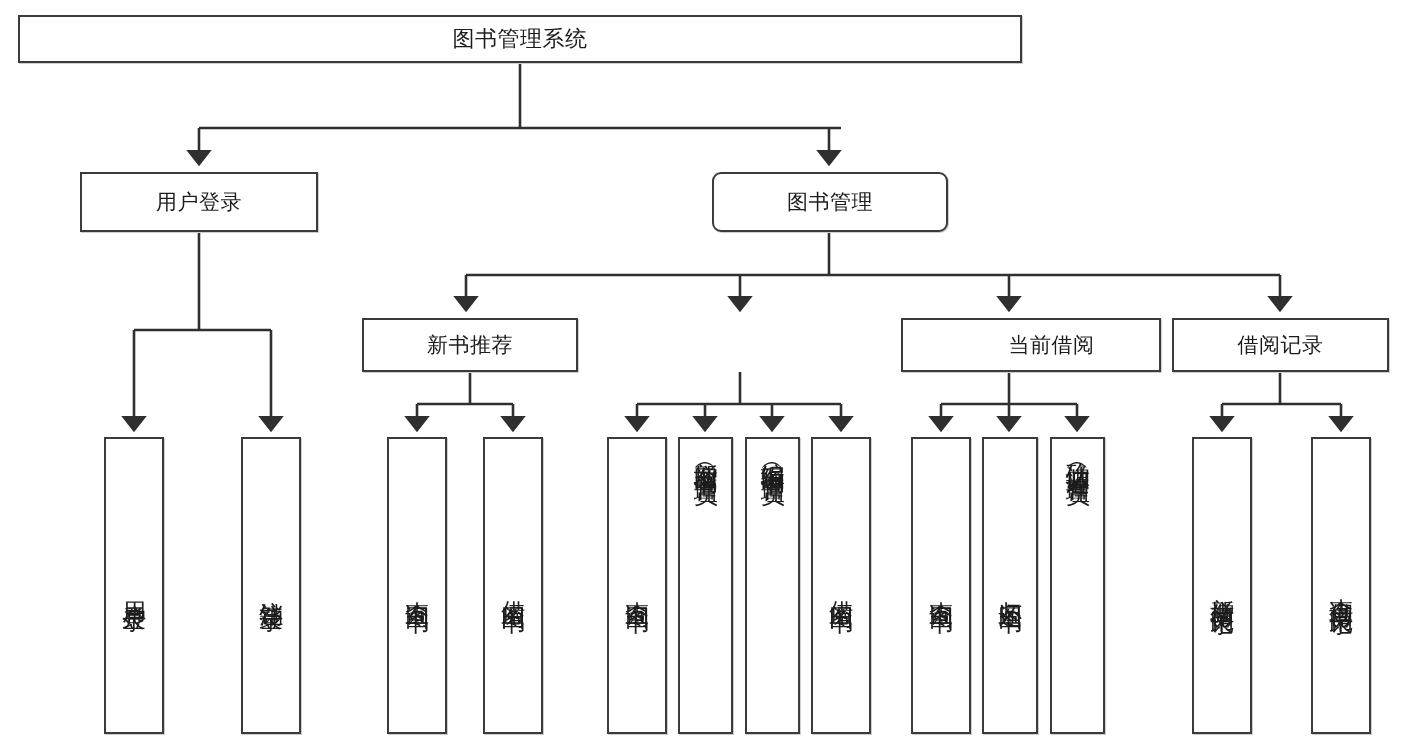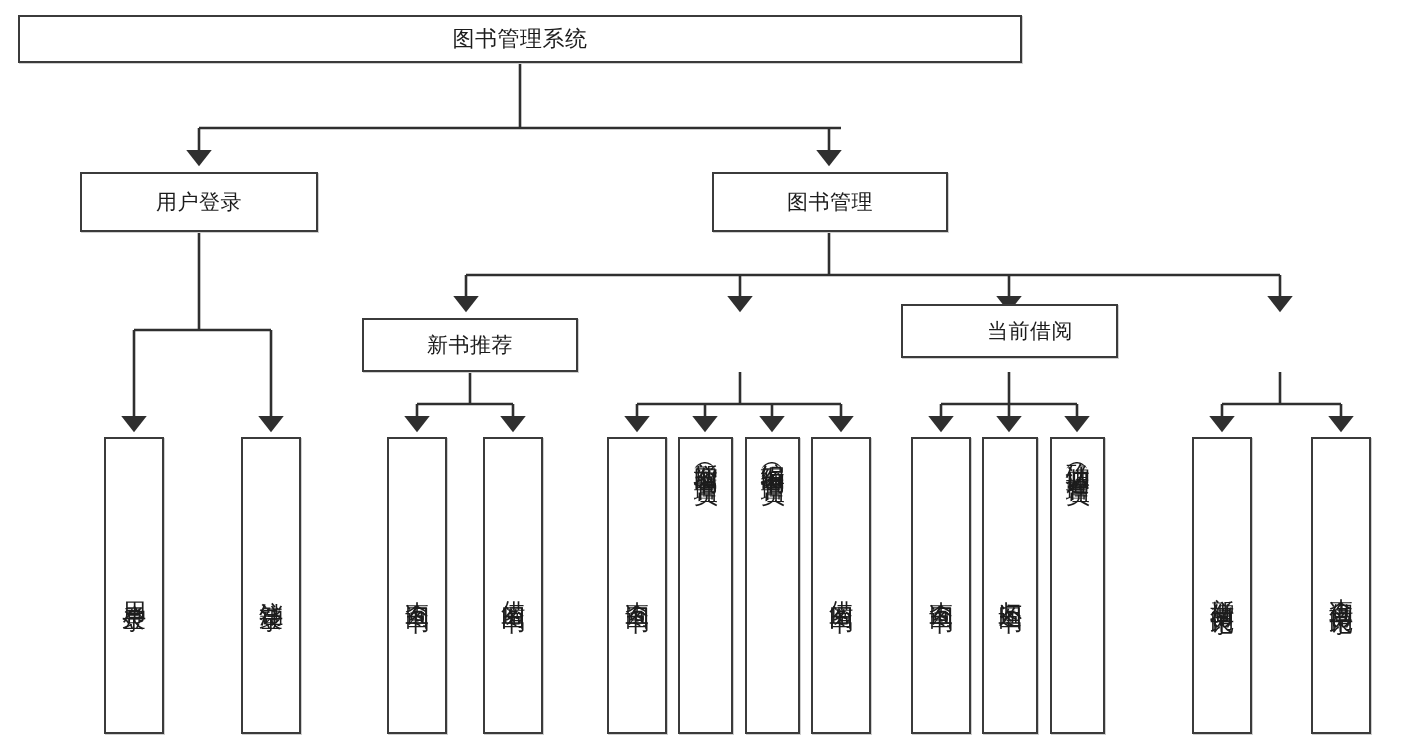--- a/index.html
+++ b/index.html
@@ -117,29 +117,32 @@
     </g>
   </svg>
 
   <div class="node h root" style="left:18px;top:15px;width:1004px;height:48px;text-align:center;">
     <span class="lbl">图书管理系统</span>
   </div>
 
   <div class="node h" style="left:80px;top:172px;width:238px;height:60px;">
     <span class="lbl">用户登录</span>
   </div>
-  <div class="node h" style="left:712px;top:172px;width:236px;height:60px;">
+  <div class="node h" style="left:712px;top:172px;width:236px;height:60px;border-radius:9px;">
     <span class="lbl">图书管理</span>
   </div>
 
   <div class="node h" style="left:362px;top:318px;width:216px;height:54px;text-align:center;">
     <span class="lbl">新书推荐</span>
   </div>
-  <div class="node h" style="left:901px;top:304px;width:217px;height:54px;padding-left:41px;">
+  <div class="node h" style="left:901px;top:318px;width:260px;height:54px;padding-left:41px;">
     <span class="lbl">当前借阅</span>
+  </div>
+  <div class="node h" style="left:1172px;top:318px;width:217px;height:54px;">
+    <span class="lbl">借阅记录</span>
   </div>
 
   <div class="node v" style="left:104px;top:437px;width:60px;height:297px;">
     <span class="lbl">用户登录</span>
   </div>
   <div class="node v" style="left:241px;top:437px;width:60px;height:297px;">
     <span class="lbl">注销登录</span>
   </div>
 
   <div class="node v" style="left:387px;top:437px;width:60px;height:297px;">

